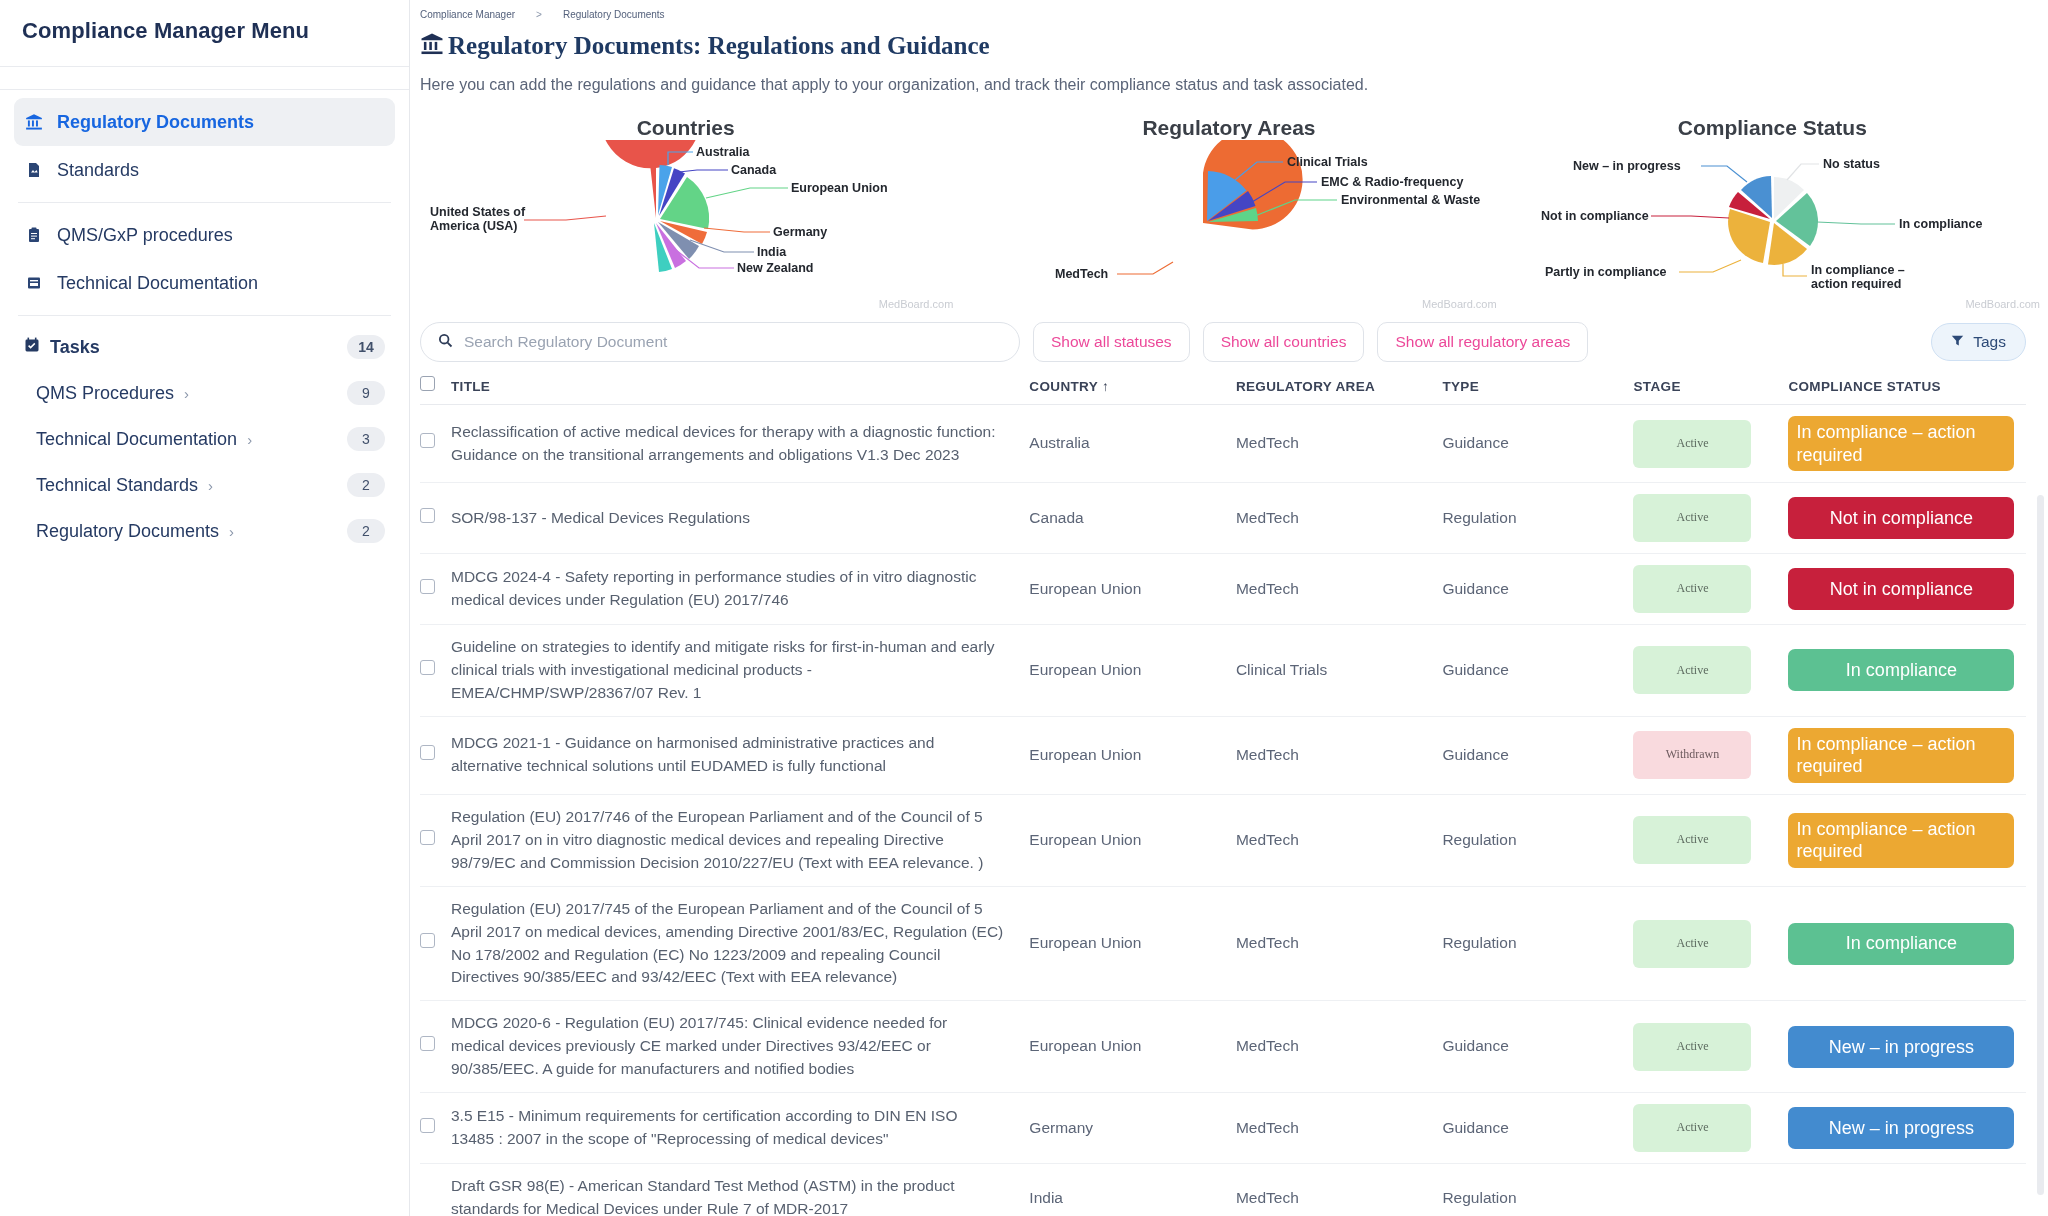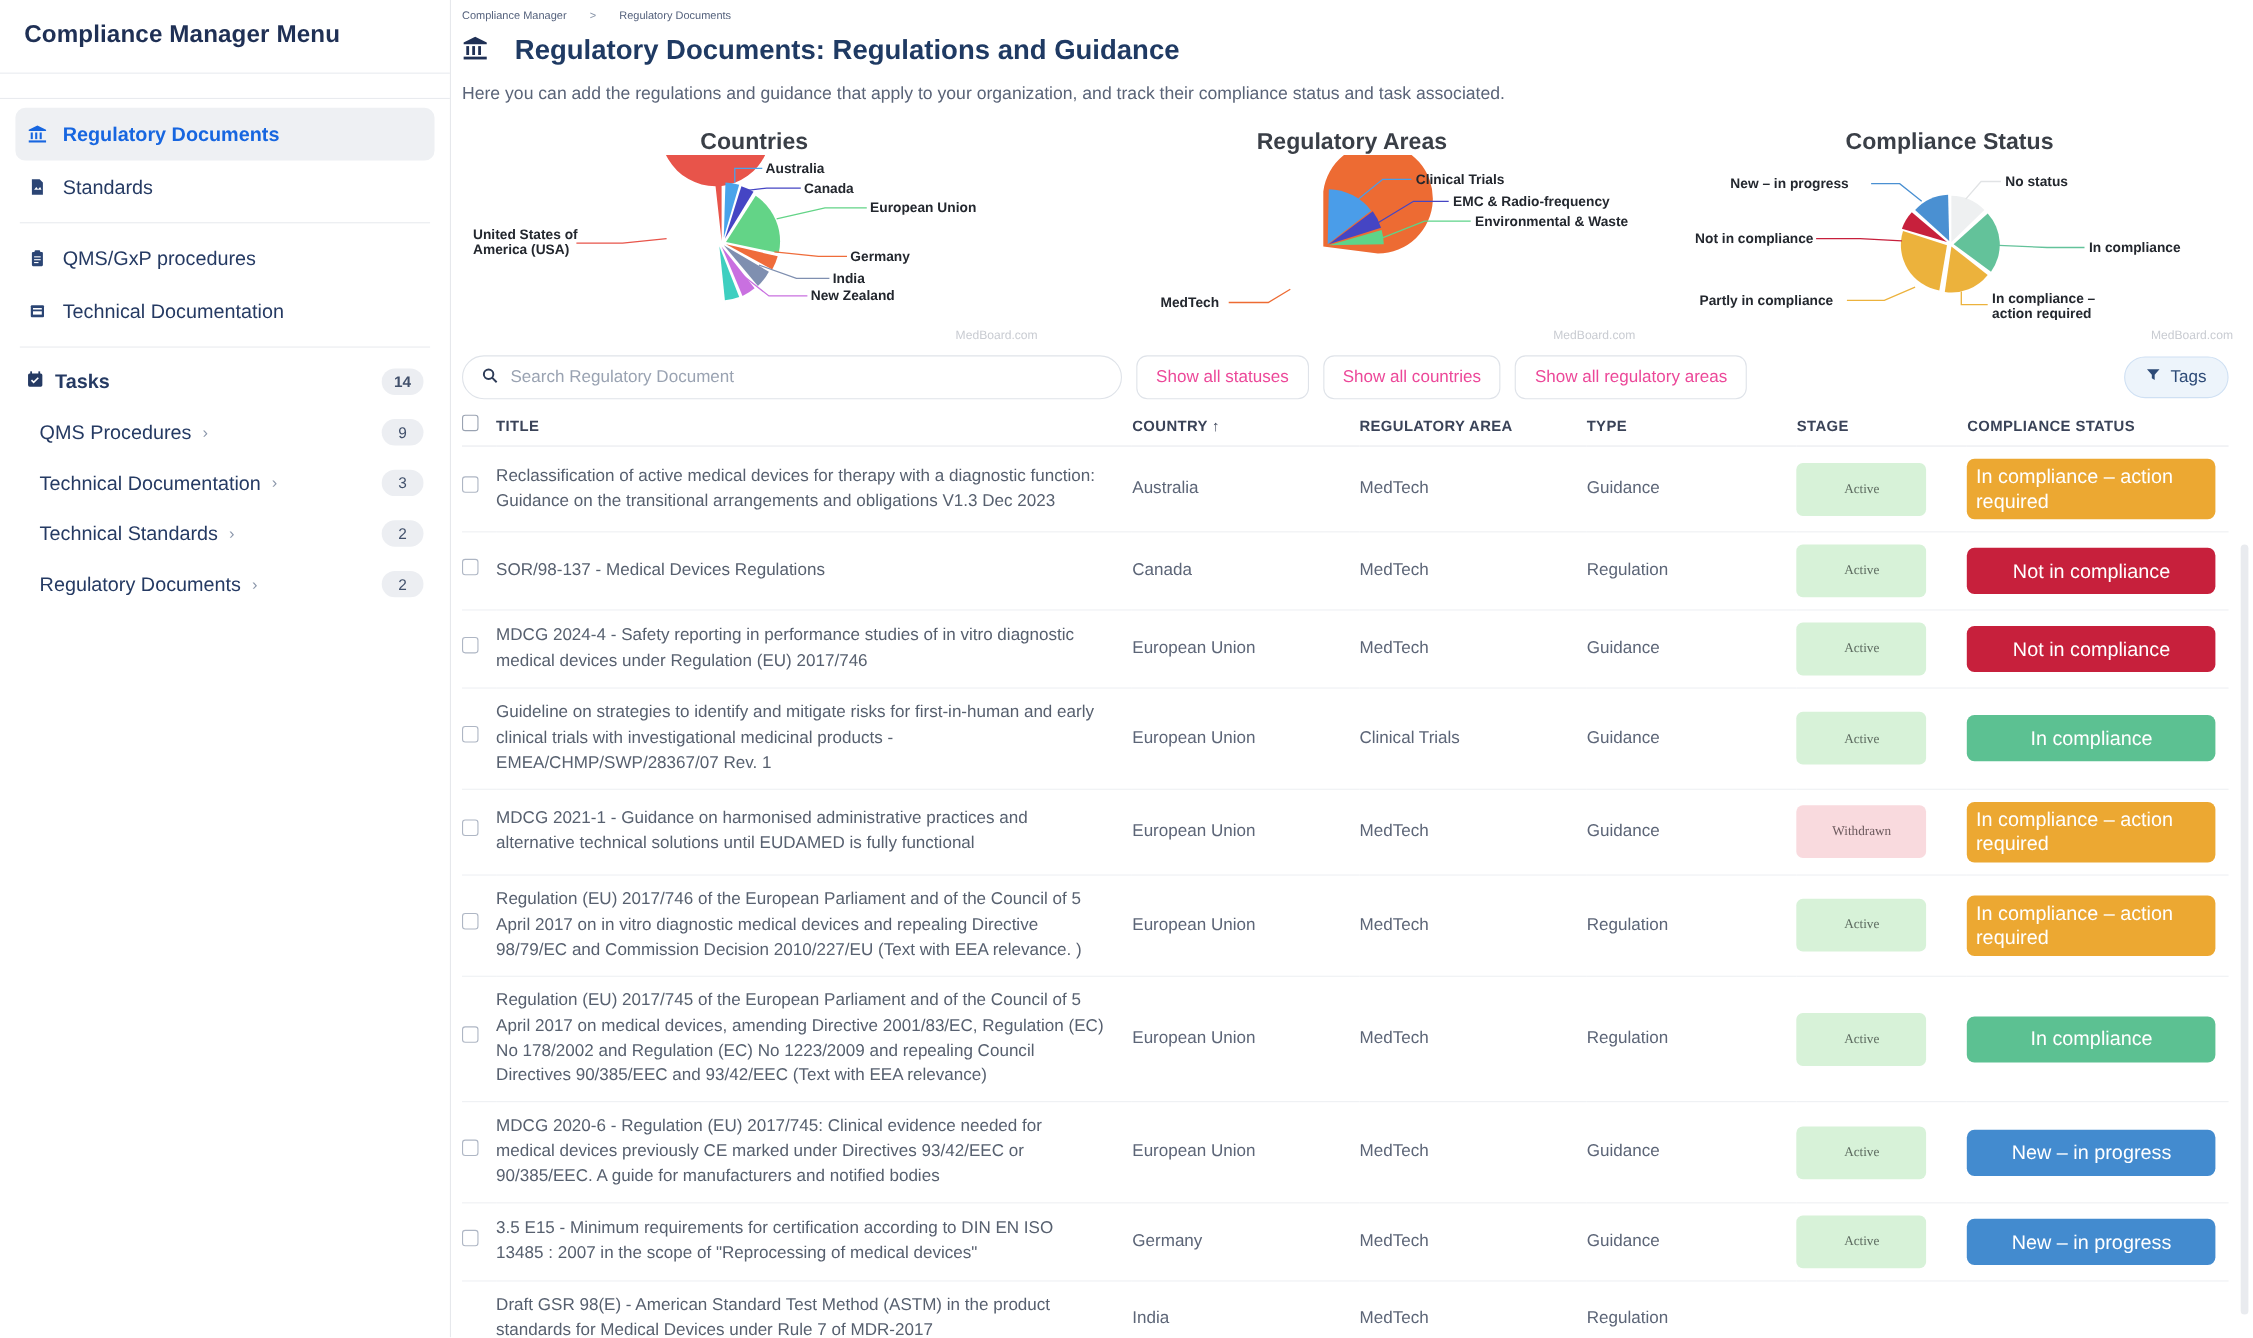--- a/index.html
+++ b/index.html
@@ -48,33 +48,34 @@
     display:flex; align-items:center; justify-content:center; padding:0 9px;
   }
   .sb-sub { padding-left: 22px; }
 
   
   #main { flex:1; height:1216px; position:relative; overflow:hidden; background:#fff; }
   .crumbs { padding: 9px 0 0 10px; font-size: 10px; color:#54617c; display:flex; gap:21px; }
   .crumbs a { color:#54617c; text-decoration:none; cursor:pointer; }
   .crumbs .sep { color:#8b97ab; }
   .page-head {
-    display:flex; align-items:flex-end; gap:24px;
+    display:flex; align-items:flex-start; gap:4px;
     padding: 12px 0 0 10px;
+    font-family: Liberation Serif, serif;
   }
   .page-head .bank { font-size: 24px; color:#1f3055; line-height:1; }
   .page-title { font-size: 25px; font-weight: 700; color:#1f3a63; }
   .page-sub { padding: 16px 0 0 10px; font-size: 16px; color:#5a6478; }
 
   
   .charts { display:flex; margin-top: 22px; padding: 0 4px; }
   .chart-card { flex:1; position:relative; height: 190px; }
   .chart-title { text-align:center; font-size: 21px; font-weight:700; color:#3a3f47; }
   .chart-body { position:relative; height: 150px; }
-  .wm { position:absolute; right: 14px; bottom: -4px; font-size: 11px; color:#c9ccd2; }
+  .wm { position:absolute; right: 4px; bottom: -4px; font-size: 11px; color:#c9ccd2; }
   .chart-svg { position:absolute; left:0; top:0; }
 
   
   .scope-row { display:flex; align-items:center; justify-content:space-between; padding: 18px 22px 0 10px; }
   .scope-pill {
     border:1px solid #e2e5ea; background:#fafbfc; border-radius: 10px;
     padding: 9px 16px; font-size: 15.5px; color:#42506b; display:flex; gap:9px; align-items:center;
   }
   .scope-pill b { color:#16397c; font-size: 16.5px; }
   .btn-add {

